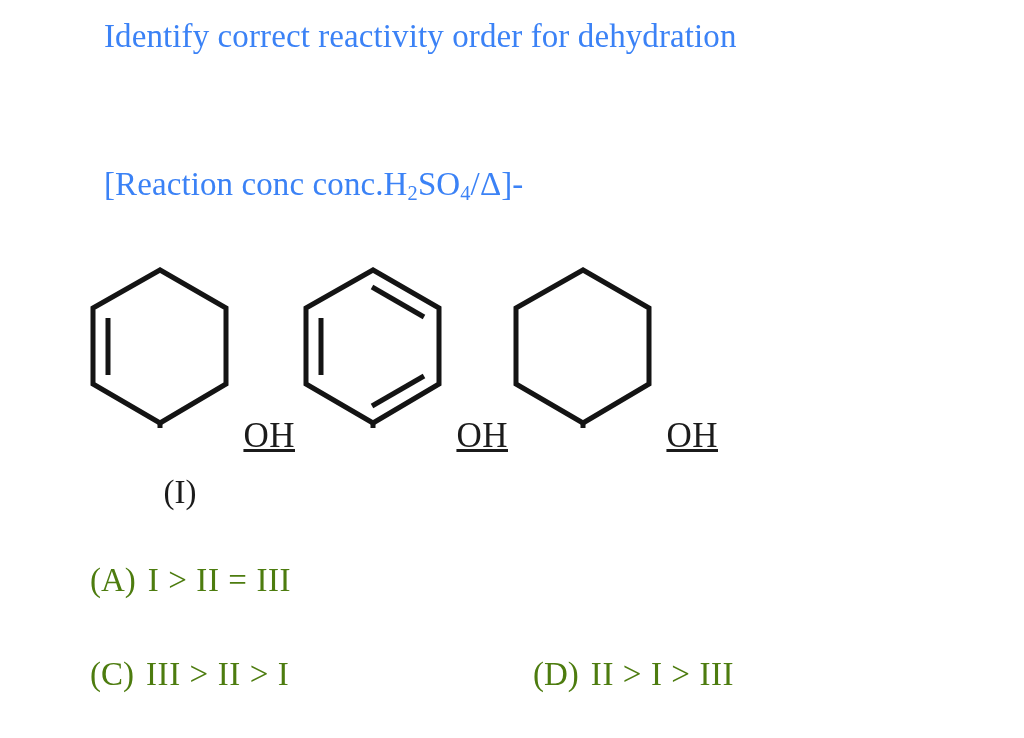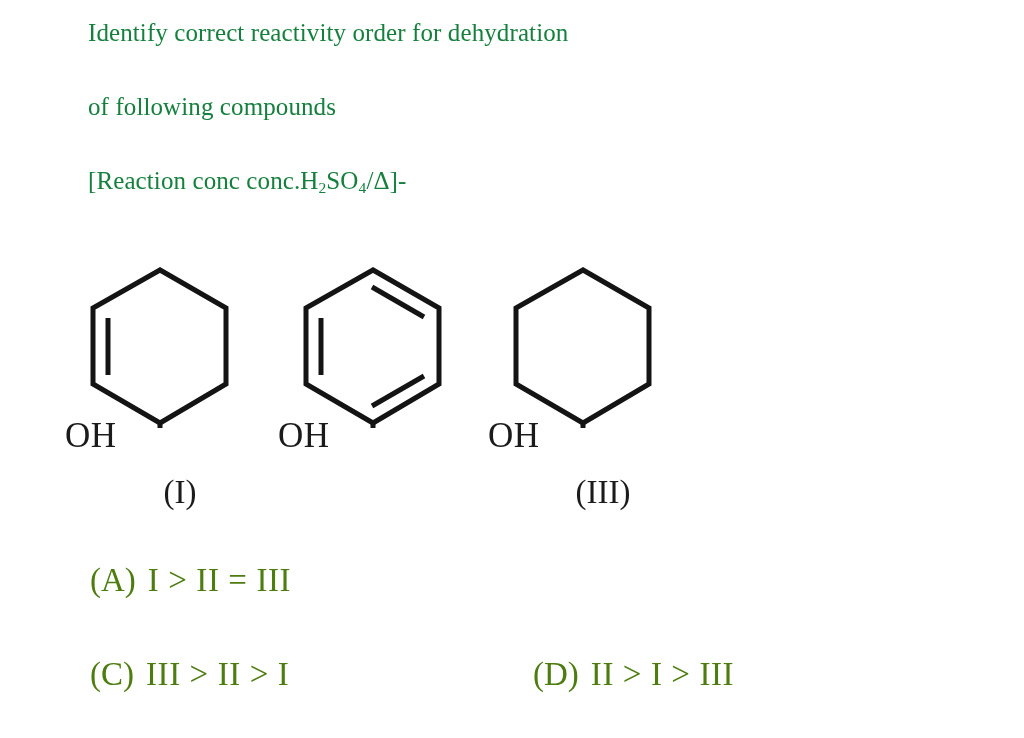--- a/index.html
+++ b/index.html
@@ -33,26 +33,26 @@
     height: 9px;
     line-height: 9px;
     font-size: 30px;
     color: #1a1a1a;
     overflow: hidden;
   }
 
   
   .qtext {
     position: absolute;
-    left: 88px;
-    font-size: 25px;
+    left: 104px;
+    font-size: 33px;
     line-height: 1.0;
     letter-spacing: 0.1px;
     white-space: nowrap;
-    color: #15803d;
+    color: #3b82f6;
   }
   .qline1 { top: 20px; }
   .qline2 { top: 94px; }
   .qline3 { top: 168px; }
 
   .qtext sub {
     font-size: 0.62em;
     vertical-align: -0.26em;
     line-height: 0;
   }
@@ -79,25 +79,26 @@
     position: absolute;
     left: 0;
     top: 0;
     display: block;
   }
 
   .oh-label {
     position: absolute;
     top: 200px;
     width: 230px;
-    text-align: left;
+    text-align: right;
     font-size: 35px;
     line-height: 1;
     color: #1b1b1b;
     letter-spacing: 0.5px;
+    text-decoration: underline;
   }
   .roman-label {
     position: absolute;
     top: 258px;
     width: 230px;
     text-align: center;
     font-size: 33px;
     line-height: 1;
     color: #1b1b1b;
   }
@@ -126,21 +127,20 @@
   .opt-d { left: 533px; top: 102px; }
 </style>
 </head>
 <body>
 
 <div id="page">
 
   <div class="lead-dot">.</div>
 
   <div class="qtext qline1">Identify correct reactivity order for dehydration</div>
-  <div class="qtext qline2">of following compounds</div>
   <div class="qtext qline3"><span>[Reaction conc conc.H</span><sub>2</sub><span>SO</span><sub>4</sub><span>/Δ]-</span></div>
 
   <div class="structures">
 
     <div class="struct struct-1">
       <svg width="230" height="210" viewBox="0 0 230 210">
 
         <polygon points="95,52 28,90 28,166 95,205 161,166 161,90" fill="none" stroke="#141414" stroke-width="5" stroke-linejoin="miter"></polygon>
 
         <line x1="43" y1="100" x2="43" y2="157" stroke="#141414" stroke-width="5" stroke-linecap="butt"></line>
@@ -164,21 +164,20 @@
       </svg>
       <div class="oh-label">OH</div>
     </div>
 
     <div class="struct struct-3">
       <svg width="230" height="210" viewBox="0 0 230 210">
         <polygon points="95,52 28,90 28,166 95,205 161,166 161,90" fill="none" stroke="#141414" stroke-width="5" stroke-linejoin="miter"></polygon>
         <line x1="95" y1="205" x2="95" y2="248" stroke="#141414" stroke-width="5"></line>
       </svg>
       <div class="oh-label">OH</div>
-      <div class="roman-label">(III)</div>
     </div>
 
   </div>
 
   <div class="options">
     <div class="opt opt-a">
       <span class="tag">(A)</span><span class="expr">I &gt; II = III</span>
     </div>
     <div class="opt opt-c">
       <span class="tag">(C)</span><span class="expr">III &gt; II &gt; I</span>

